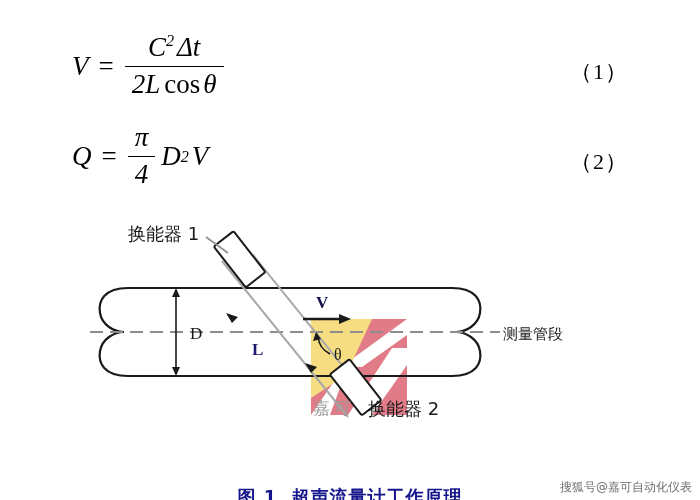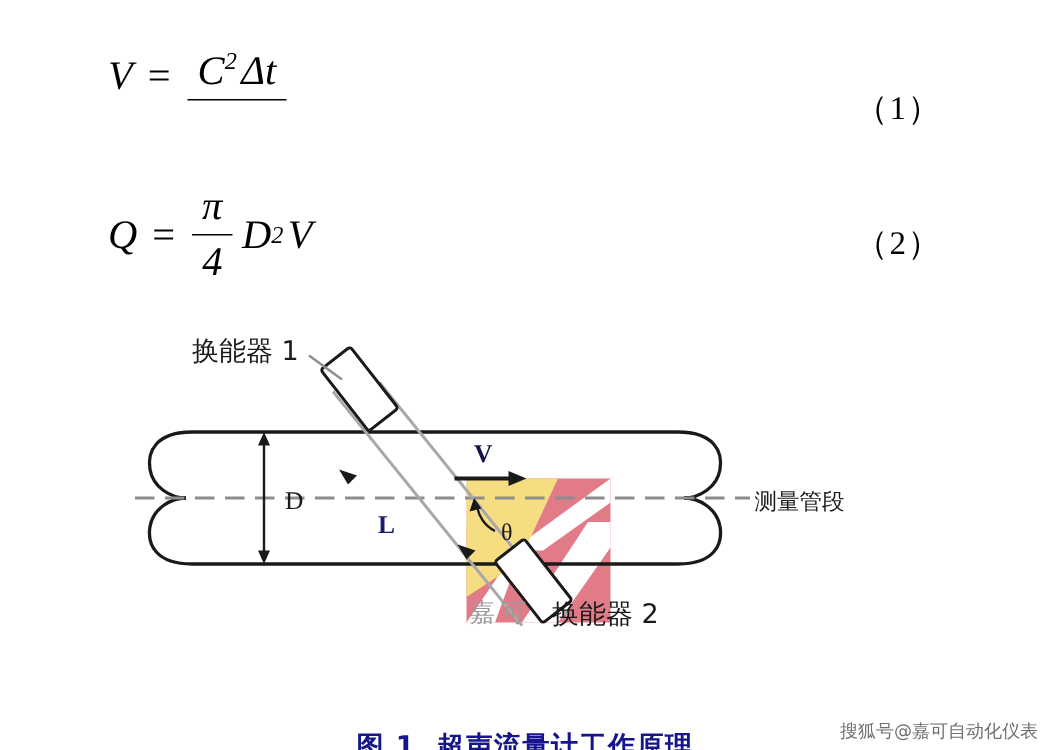--- a/index.html
+++ b/index.html
@@ -131,20 +131,21 @@
 
 <div id="equations">
 
   <div class="eq-row" id="eq-row-1">
     <div class="eq-body">
       <span class="eq-lhs">V</span>
       <span class="eq-eq">=</span>
       <span class="frac">
         <span class="num"><span>C</span><sup class="pw">2</sup><span class="tail">Δt</span></span>
         <span class="bar"></span>
+        <span class="den"><span>2L</span><span class="upr" style="margin-left:4px">cos</span><span style="margin-left:3px">θ</span></span>
       </span>
     </div>
     <span class="eq-num">（1）</span>
   </div>
 
   <div class="eq-row" id="eq-row-2">
     <div class="eq-body">
       <span class="eq-lhs">Q</span>
       <span class="eq-eq">=</span>
       <span class="frac">

